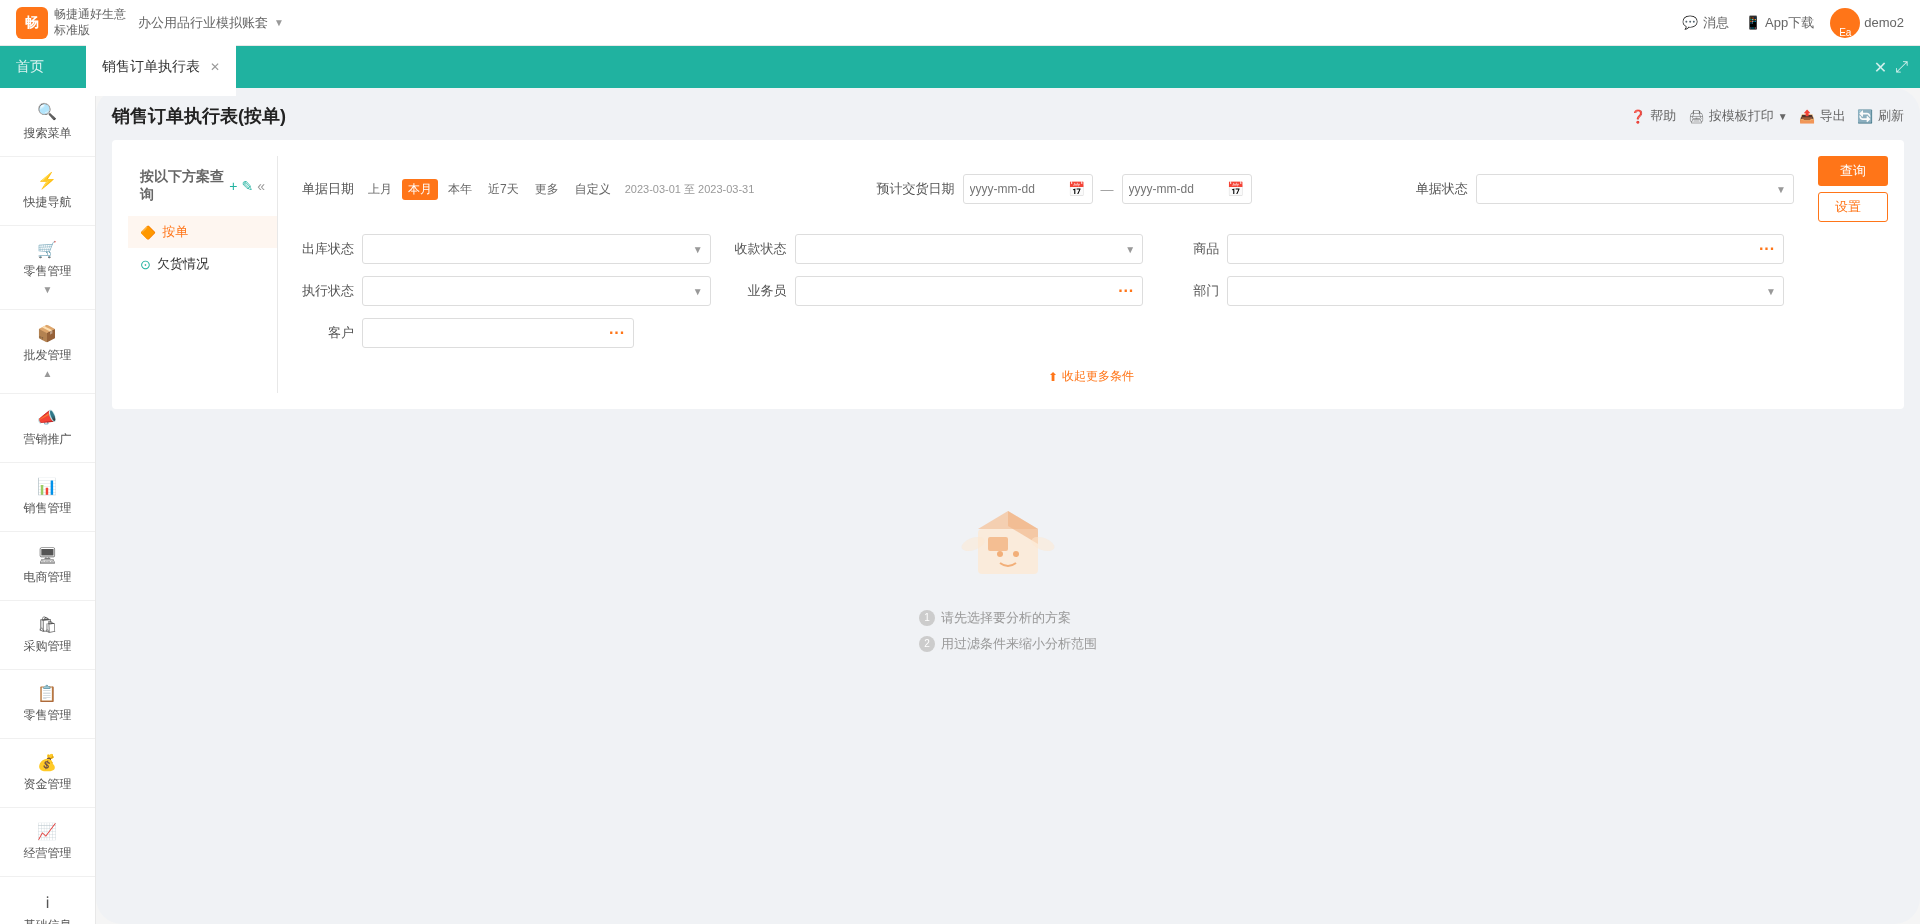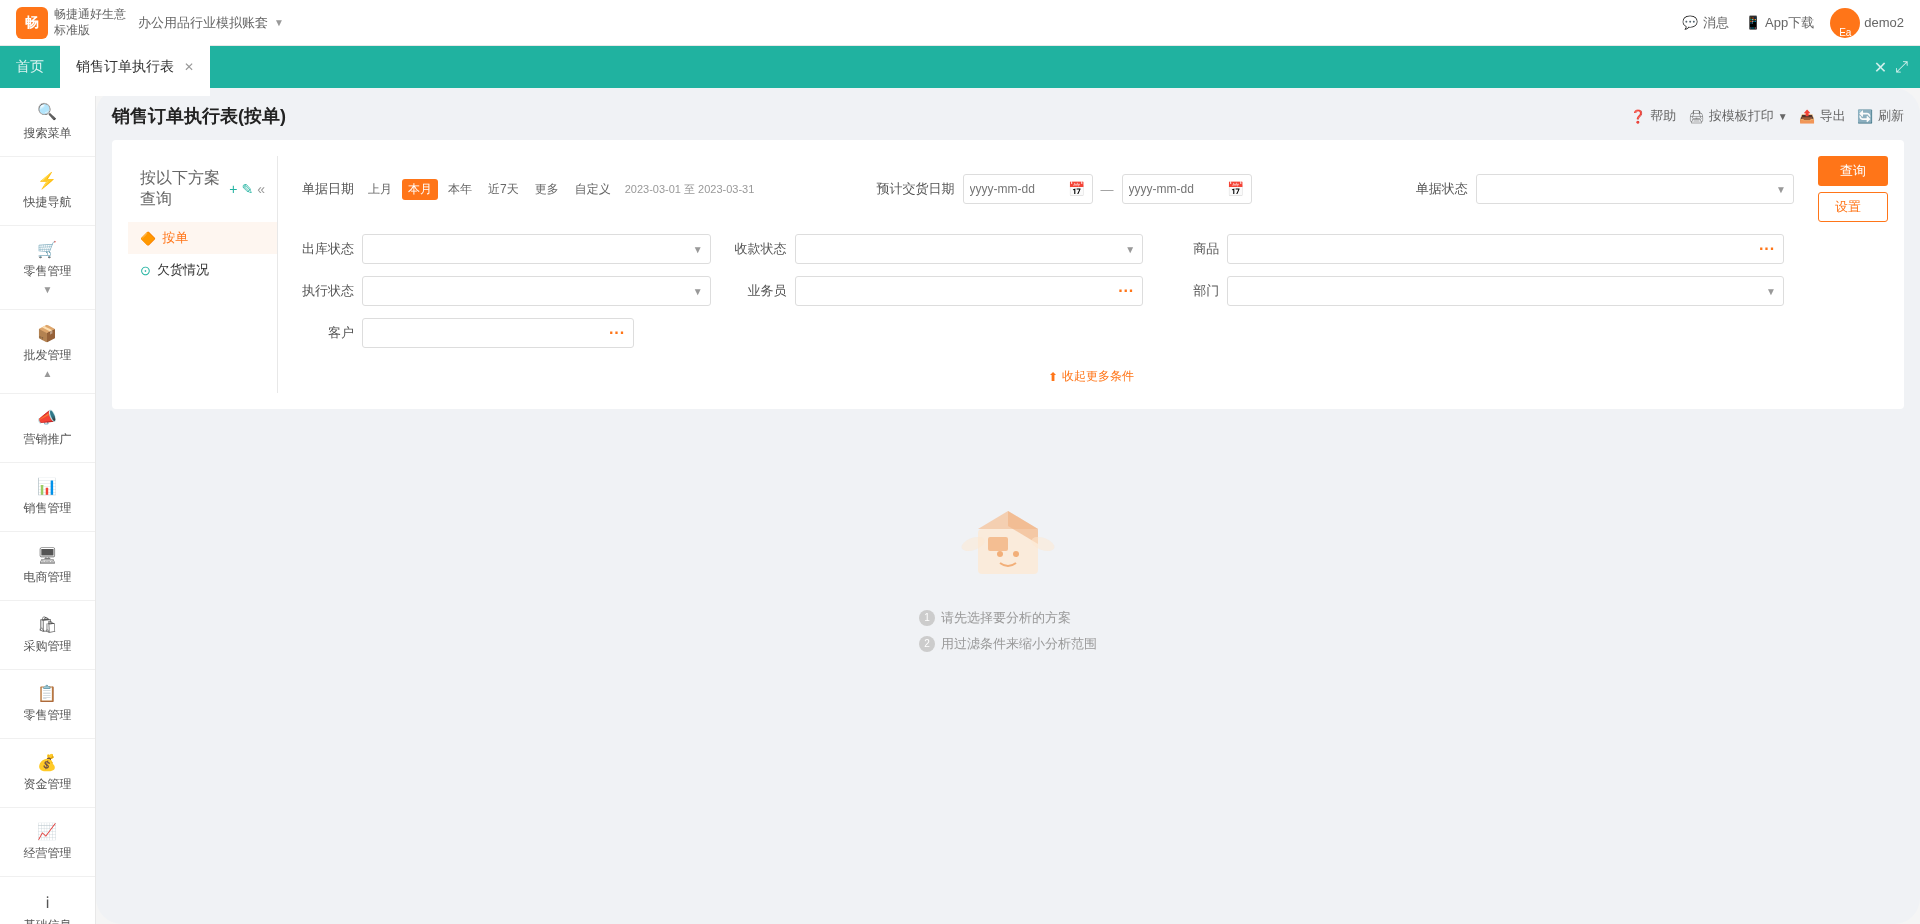--- a/index.html
+++ b/index.html
@@ -42,20 +42,21 @@
       cursor: pointer;
       color: rgba(255,255,255,0.85);
       font-size: 14px;
       gap: 6px;
       position: relative;
     }
     .tab-item.home { background: transparent; }
     .tab-item.active {
       background: #fff;
       color: #333;
+      margin-left: 26px;
     }
     .tab-close {
       font-size: 12px;
       color: #999;
       cursor: pointer;
       margin-left: 4px;
     }
     .tabbar-right { margin-left: auto; display: flex; align-items: center; gap: 8px; padding-right: 12px; }
     .tabbar-icon-btn { color: rgba(255,255,255,0.8); cursor: pointer; font-size: 16px; }
 
@@ -436,21 +437,21 @@
             <span>🔄</span>
             <span>刷新</span>
           </div>
         </div>
       </div>
 
       <div class="filter-panel">
 
         <div class="inner-sidebar">
           <div class="inner-sidebar-header">
-            <span style="font-size:16px;color:#666;">按以下方案查询</span>
+            <span style="font-size:14px;color:#666;font-weight:bold;">按以下方案查询</span>
             <div class="inner-sidebar-actions">
               <span class="inner-btn">+</span>
               <span class="inner-btn" style="color:#20b2a0;">✎</span>
               <span class="inner-btn" style="color:#999;">«</span>
             </div>
           </div>
           <div class="inner-item active">
             <span style="color:#ff7518;">🔶</span>
             <span>按单</span>
           </div>

